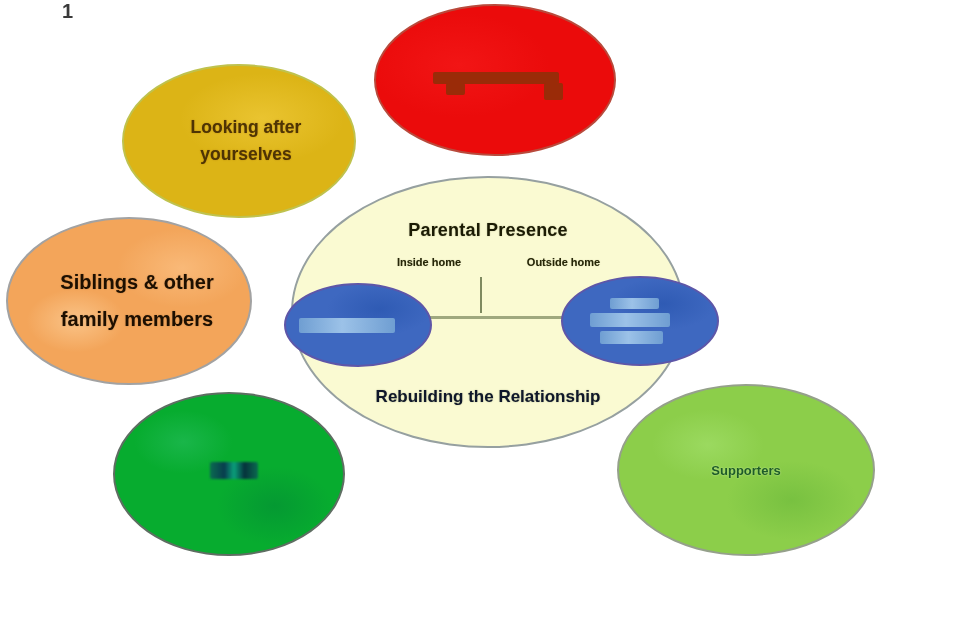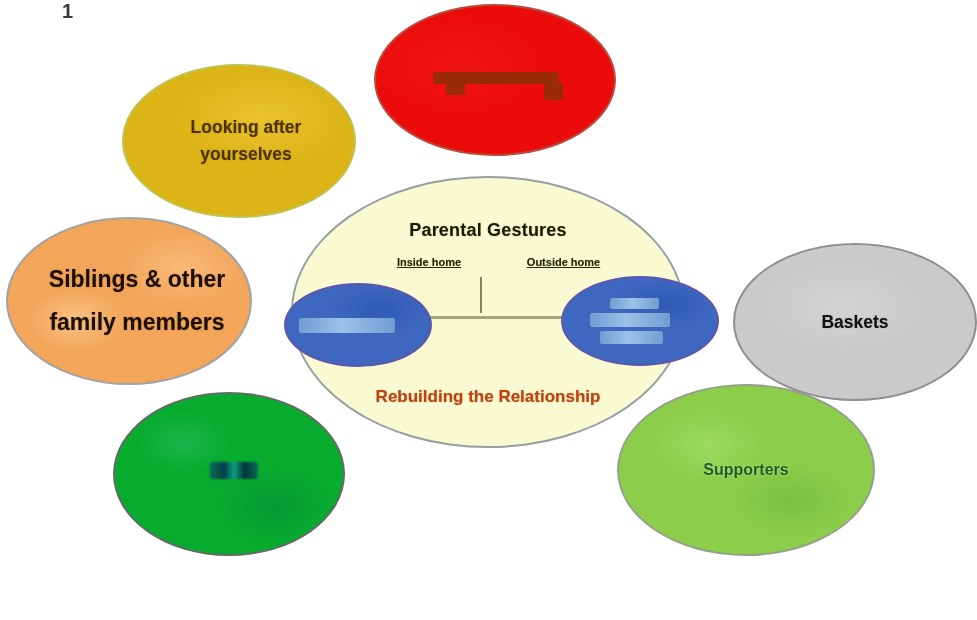--- a/index.html
+++ b/index.html
@@ -23,33 +23,32 @@
     background:#FAFAD2;border:2px solid #96A0A0;z-index:1;
   }
   .center-title{
     position:absolute;left:321px;top:220px;width:334px;text-align:center;
     font-size:18px;color:#1B1B04;z-index:2;letter-spacing:.2px;
     text-shadow:0 0 1.5px rgba(40,40,0,0.3);
   }
   .col-label{
     position:absolute;top:256px;font-size:11px;color:#262608;z-index:2;text-align:center;
     text-shadow:0 0 1px rgba(40,40,0,0.35);
-    text-decoration:underline;
   }
   .col-left{left:379px;width:100px;}
   .col-right{left:511px;width:105px;}
   .divider-v{
     position:absolute;left:480px;top:277px;width:2px;height:36px;background:#7F8A60;z-index:2;
   }
   .connector-h{
     position:absolute;left:427px;top:316px;width:140px;height:3px;background:#9FA87E;z-index:2;
   }
   .center-bottom-title{
     position:absolute;left:321px;top:387px;width:334px;text-align:center;
-    font-size:17px;color:#c2410c;z-index:2;
+    font-size:17px;color:#0f172a;z-index:2;
     text-shadow:0 0 1.5px rgba(20,40,0,0.35);
   }
 
   
   .node-red{
     left:374px;top:4px;width:242px;height:152px;z-index:2;
     background:radial-gradient(120px 70px at 35% 40%, rgba(255,40,40,.35), transparent 75%),#EB0B0B;
     border:2px solid #B94A3C;
   }
   .red-band{position:absolute;background:#9A2B08;border-radius:2px;filter:blur(.6px);}
@@ -71,21 +70,21 @@
     border:2px solid #ABA5B5;
   }
   .node-pink .label{font-size:16px;line-height:1.9;color:#5C2D7A;text-shadow:0 0 1.5px rgba(70,20,110,.5);}
 
   .node-orange{
     left:6px;top:217px;width:246px;height:168px;z-index:2;
     background:radial-gradient(70px 45px at 28% 62%, rgba(255,215,165,.6), transparent 70%),
                radial-gradient(90px 55px at 72% 30%, rgba(255,205,150,.5), transparent 72%),#F3A55A;
     border:2px solid #A2A2A2;
   }
-  .node-orange .label{font-size:23px;line-height:1.85;color:#1D0F00;margin-left:16px;}
+  .node-orange .label{font-size:20px;line-height:1.85;color:#1D0F00;margin-left:16px;}
 
   .node-baskets{
     left:733px;top:243px;width:244px;height:158px;z-index:2;
     background:radial-gradient(110px 60px at 45% 40%, rgba(218,218,218,.6), transparent 75%),#CACACA;
     border:2px solid #8F8F8F;
   }
   .node-baskets .label{font-size:17.5px;color:#111111;}
 
   .node-green{
     left:113px;top:392px;width:232px;height:164px;z-index:2;
@@ -104,21 +103,21 @@
     border:3px solid #8A8A8A;
   }
   .node-announce .label{font-size:17.5px;color:#111111;}
 
   .node-supporters{
     left:617px;top:384px;width:258px;height:172px;z-index:2;
     background:radial-gradient(80px 50px at 35% 35%, rgba(165,225,110,.6), transparent 70%),
                radial-gradient(90px 55px at 68% 68%, rgba(100,180,55,.5), transparent 72%),#8CCE4A;
     border:2px solid #95A08B;
   }
-  .node-supporters .label{font-size:16px;color:#1D5C28;text-shadow:0 0 2px rgba(245,255,210,.6);}
+  .node-supporters .label{font-size:13px;color:#1D5C28;text-shadow:0 0 2px rgba(245,255,210,.6);}
 
   
   .node-blue{
     background:radial-gradient(70px 35px at 65% 30%, rgba(35,80,170,.55), transparent 75%),#3E68C0;
     border:2px solid #5E56A8;z-index:3;
   }
   .node-blue-left{left:284px;top:283px;width:148px;height:84px;}
   .node-blue-right{left:561px;top:276px;width:158px;height:90px;}
   .blue-band{position:absolute;background:linear-gradient(90deg,#6f9ed2,#9cc2e8 45%,#6f9ed2);border-radius:2px;filter:blur(.6px);}
   .bl-band{left:13px;top:33px;width:96px;height:15px;}
@@ -127,21 +126,21 @@
   .br-band3{left:37px;top:53px;width:63px;height:13px;}
 </style>
 </head>
 <body>
 
 <div class="stage">
 
   <span class="corner-mark">1</span>
 
   <div class="ellipse center-ellipse"></div>
-  <div class="center-title">Parental Gestures</div>
+  <div class="center-title">Parental Presence</div>
   <div class="col-label col-left">Inside home</div>
   <div class="col-label col-right">Outside home</div>
   <div class="divider-v"></div>
   <div class="connector-h"></div>
   <div class="center-bottom-title">Rebuilding the Relationship</div>
 
   <div class="ellipse node-blue node-blue-left">
     <div class="blue-band bl-band"></div>
   </div>
   <div class="ellipse node-blue node-blue-right">
@@ -160,23 +159,20 @@
     <span class="label">Looking after
 yourselves</span>
   </div>
 
 
   <div class="ellipse node-orange">
     <span class="label">Siblings &amp; other
 family members</span>
   </div>
 
-  <div class="ellipse node-baskets">
-    <span class="label">Baskets</span>
-  </div>
 
   <div class="ellipse node-green">
     <div class="green-band"></div>
   </div>
 
 
   <div class="ellipse node-supporters">
     <span class="label">Supporters</span>
   </div>
 

